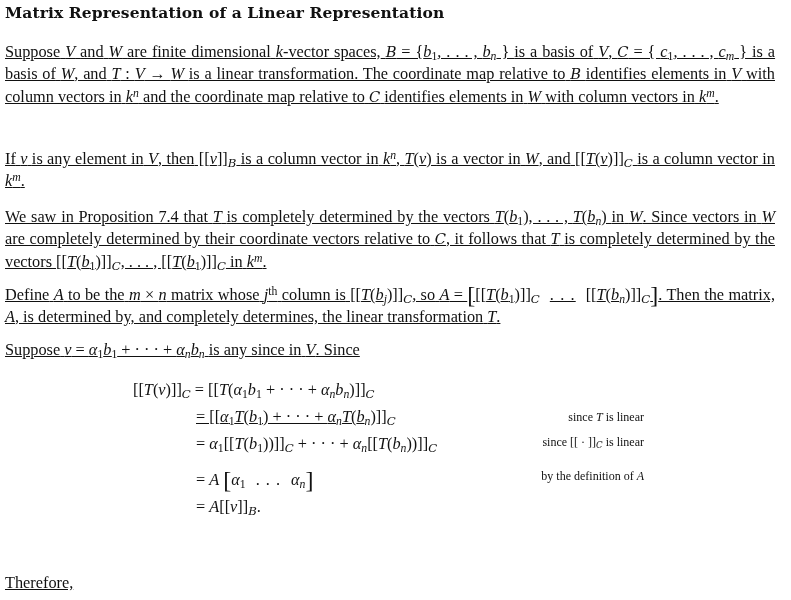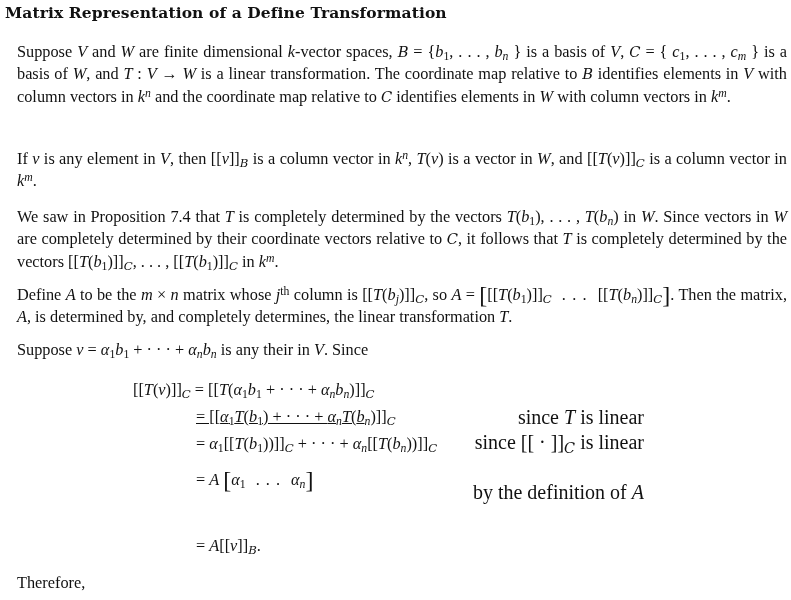--- a/index.html
+++ b/index.html
@@ -8,70 +8,70 @@
     font-family: "DejaVu Serif", "Liberation Serif", serif;
     color: #111111;
   }
   .page { position: absolute; left: 0; top: 0; width: 791px; height: 600px; }
   .title {
     position: absolute; left: 5px; top: 3px;
     font-family: "DejaVu Serif", serif; font-weight: bold; font-size: 15.5px;
     letter-spacing: 0.1px; white-space: nowrap;
   }
   .para {
-    position: absolute; left: 17px; width: 770px;
+    position: absolute; left: 5px; width: 770px;
     font-family: "Liberation Serif", "DejaVu Serif", serif;
     font-size: 16.3px; line-height: 22.3px;
-    text-align: justify; text-align-last: left;
+    text-align: justify; text-align-last: left; text-decoration: underline;
   }
   .m { font-style: italic; }
   .cal { font-family: "DejaVu Serif", serif; font-style: italic; font-size: 0.9em; }
   .sub { font-size: 0.72em; vertical-align: -0.28em; line-height: 0; }
   .sup { font-size: 0.72em; vertical-align: 0.45em; line-height: 0; }
   .eqn {
     position: absolute;
     font-family: "Liberation Serif", "DejaVu Serif", serif;
     font-size: 16.3px; white-space: nowrap; line-height: 20px; text-align: right;
   }
   .just {
     position: absolute; right: 147px;
     font-family: "Liberation Serif", "DejaVu Serif", serif;
-    font-size: 20px; white-space: nowrap; line-height: 20px; text-align: center;
+    font-size: 12px; white-space: nowrap; line-height: 20px; text-align: center;
   }
   .bigbr { font-size: 24px; vertical-align: -3px; font-style: normal; line-height: 0; }
   .dots { letter-spacing: 1px; padding: 0 10px; }
 </style>
 </head>
 <body>
 
 <div class="page">
 
-  <div class="title">Matrix Representation of a Define Transformation</div>
+  <div class="title">Matrix Representation of a Linear Representation</div>
 
   <div class="para" style="top:41px;"><span>Suppose</span> <span class="m">V</span> <span>and</span> <span class="m">W</span> <span>are finite dimensional</span> <span class="m">k</span><span>-vector spaces,</span> <span class="cal">B</span> = {<span class="m">b</span><span class="sub">1</span>, . . . , <span class="m">b<span class="sub">n</span></span> } <span>is a basis of</span> <span class="m">V</span>, <span class="cal">C</span> = { <span class="m">c</span><span class="sub">1</span>, . . . , <span class="m">c<span class="sub">m</span></span> } <span>is a basis of</span> <span class="m">W</span><span>, and</span> <span class="m">T</span> : <span class="m">V</span> → <span class="m">W</span> <span>is a linear transformation.  The coordinate map relative to</span> <span class="cal">B</span> <span>identifies elements in</span> <span class="m">V</span> <span>with column vectors in</span> <span class="m">k</span><span class="sup m">n</span> <span>and the coordinate map relative to</span> <span class="cal">C</span> <span>identifies elements in</span> <span class="m">W</span> <span>with column vectors in</span> <span class="m">k</span><span class="sup m">m</span>.</div>
 
   <div class="para" style="top:148px;"><span>If</span> <span class="m">v</span> <span>is any element in</span> <span class="m">V</span><span>, then</span> [[<span class="m">v</span>]]<span class="sub cal">B</span> <span>is a column vector in</span> <span class="m">k</span><span class="sup m">n</span>, <span class="m">T</span>(<span class="m">v</span>) <span>is a vector in</span> <span class="m">W</span><span>, and</span> [[<span class="m">T</span>(<span class="m">v</span>)]]<span class="sub cal">C</span> <span>is a column vector in</span> <span class="m">k</span><span class="sup m">m</span>.</div>
 
   <div class="para" style="top:206px;"><span>We saw in Proposition 7.4 that</span> <span class="m">T</span> <span>is completely determined by the vectors</span> <span class="m">T</span>(<span class="m">b</span><span class="sub">1</span>), . . . , <span class="m">T</span>(<span class="m">b<span class="sub">n</span></span>) <span>in</span> <span class="m">W</span><span>. Since vectors in</span> <span class="m">W</span> <span>are completely determined by their coordinate vectors relative to</span> <span class="cal">C</span><span>, it follows that</span> <span class="m">T</span> <span>is completely determined by the vectors</span> [[<span class="m">T</span>(<span class="m">b</span><span class="sub">1</span>)]]<span class="sub cal">C</span>, . . . , [[<span class="m">T</span>(<span class="m">b</span><span class="sub">1</span>)]]<span class="sub cal">C</span> <span>in</span> <span class="m">k</span><span class="sup m">m</span>.</div>
 
   <div class="para" style="top:284px;"><span>Define</span> <span class="m">A</span> <span>to be the</span> <span class="m">m</span> × <span class="m">n</span> <span>matrix whose</span> <span class="m">j</span><span class="sup">th</span> <span>column is</span> [[<span class="m">T</span>(<span class="m">b<span class="sub">j</span></span>)]]<span class="sub cal">C</span><span>, so</span> <span class="m">A</span> = <span class="bigbr">[</span>[[<span class="m">T</span>(<span class="m">b</span><span class="sub">1</span>)]]<span class="sub cal">C</span><span class="dots">. . .</span>[[<span class="m">T</span>(<span class="m">b<span class="sub">n</span></span>)]]<span class="sub cal">C</span><span class="bigbr">]</span><span>. Then the matrix,</span> <span class="m">A</span><span>, is determined by, and completely determines, the linear transformation</span> <span class="m">T</span>.</div>
 
-  <div class="para" style="top:339px;"><span>Suppose</span> <span class="m">v</span> = <span class="m">α</span><span class="sub">1</span><span class="m">b</span><span class="sub">1</span> + · · · + <span class="m">α<span class="sub">n</span>b<span class="sub">n</span></span> <span>is any their in</span> <span class="m">V</span><span>. Since</span></div>
+  <div class="para" style="top:339px;"><span>Suppose</span> <span class="m">v</span> = <span class="m">α</span><span class="sub">1</span><span class="m">b</span><span class="sub">1</span> + · · · + <span class="m">α<span class="sub">n</span>b<span class="sub">n</span></span> <span>is any since in</span> <span class="m">V</span><span>. Since</span></div>
 
   <div>
     <div class="eqn" style="left:133px; top:380px;">[[<span class="m">T</span>(<span class="m">v</span>)]]<span class="sub cal">C</span> = [[<span class="m">T</span>(<span class="m">α</span><span class="sub">1</span><span class="m">b</span><span class="sub">1</span> + · · · + <span class="m">α<span class="sub">n</span>b<span class="sub">n</span></span>)]]<span class="sub cal">C</span></div>
 
     <div class="eqn" style="left:196px; top:407px;text-decoration:underline;">= [[<span class="m">α</span><span class="sub">1</span><span class="m">T</span>(<span class="m">b</span><span class="sub">1</span>) + · · · + <span class="m">α<span class="sub">n</span>T</span>(<span class="m">b<span class="sub">n</span></span>)]]<span class="sub cal">C</span></div>
     <div class="just" style="top:407px;"><span>since</span> <span class="m">T</span> <span>is linear</span></div>
 
     <div class="eqn" style="left:196px; top:434px;">= <span class="m">α</span><span class="sub">1</span>[[<span class="m">T</span>(<span class="m">b</span><span class="sub">1</span>))]]<span class="sub cal">C</span> + · · · + <span class="m">α<span class="sub">n</span></span>[[<span class="m">T</span>(<span class="m">b<span class="sub">n</span></span>))]]<span class="sub cal">C</span></div>
     <div class="just" style="top:432px;"><span>since</span> [[ · ]]<span class="sub cal">C</span> <span>is linear</span></div>
 
     <div class="eqn" style="left:196px; top:470px;">= <span class="m">A</span> <span class="bigbr">[</span><span class="m">α</span><span class="sub">1</span><span class="dots">. . .</span><span class="m">α<span class="sub">n</span></span><span class="bigbr">]</span></div>
-    <div class="just" style="top:482px;padding-left:25px;"><span>by the definition of</span> <span class="m">A</span></div>
+    <div class="just" style="top:466px;padding-left:25px;"><span>by the definition of</span> <span class="m">A</span></div>
 
-    <div class="eqn" style="left:196px; top:497px;margin-top:39px;">= <span class="m">A</span>[[<span class="m">v</span>]]<span class="sub cal">B</span>.</div>
+    <div class="eqn" style="left:196px; top:497px;">= <span class="m">A</span>[[<span class="m">v</span>]]<span class="sub cal">B</span>.</div>
   </div>
 
   <div class="para" style="top:540px;margin-top:32px;">Therefore,</div>
 
 
 </div>
 
 </body></html>

